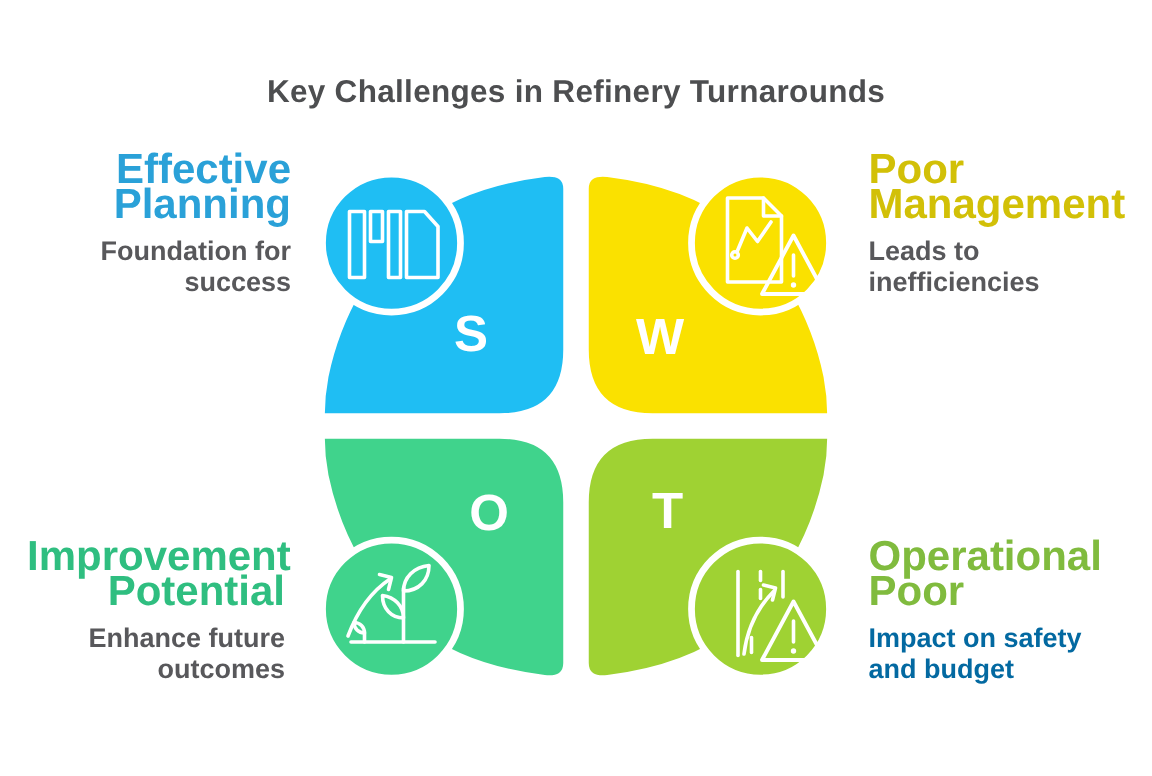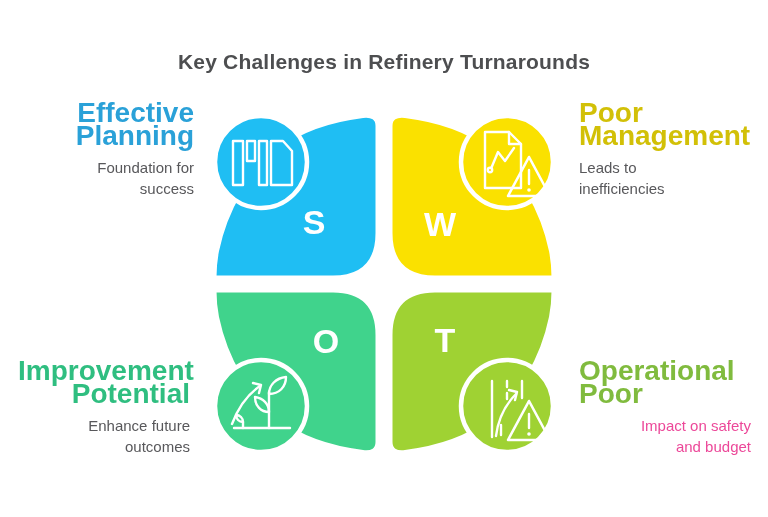--- a/index.html
+++ b/index.html
@@ -17,21 +17,21 @@
   .label-block.align-right{text-align:right;}
   .label-block.align-left{text-align:left;}
   .tl{left:22px;top:101px;}
   .tr{left:579px;top:101px;}
   .bl{left:18px;top:359px;}
   .br{left:579px;top:359px;}
   .q-heading{
     font-size:28px;font-weight:700;line-height:23px;white-space:pre-line;margin:0;
   }
   .q-subtitle{
-    font-size:15px;font-weight:400;line-height:21px;white-space:pre-line;
+    font-size:18px;font-weight:700;line-height:21px;white-space:pre-line;
     color:#58585b;margin:10px 0 0 0;
   }
   .swot-letter{
     font-family:"Liberation Sans",sans-serif;font-weight:700;font-size:34px;fill:#ffffff;
   }
   .icon-stroke{fill:none;stroke:#ffffff;stroke-width:2.4;stroke-linecap:round;stroke-linejoin:round;}
 </style>
 </head>
 <body>
 
@@ -117,17 +117,17 @@
   <div class="label-block align-left tr">
     <div class="q-heading" style="color: rgb(210, 192, 7);">Poor
 Management</div>
     <div class="q-subtitle" style="color: rgb(88, 88, 91);">Leads to
 inefficiencies</div>
   </div>
 
   <div class="label-block align-left br">
     <div class="q-heading" style="color: rgb(128, 187, 62);">Operational
 Poor</div>
-    <div class="q-subtitle" style="color: #ec4899; text-align: right;">Impact on safety
+    <div class="q-subtitle" style="color: #0369a1;">Impact on safety
 and budget</div>
   </div>
 
 </div>
 
 </body></html>

